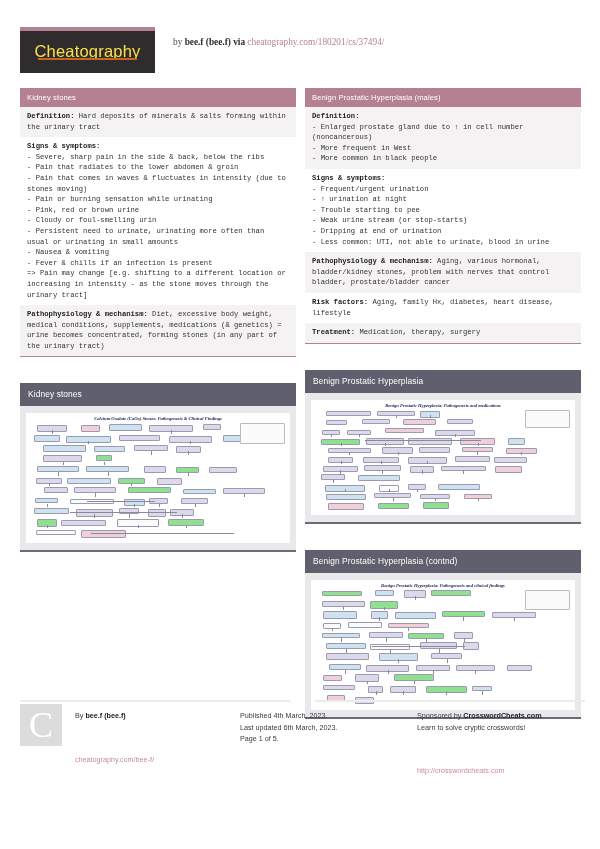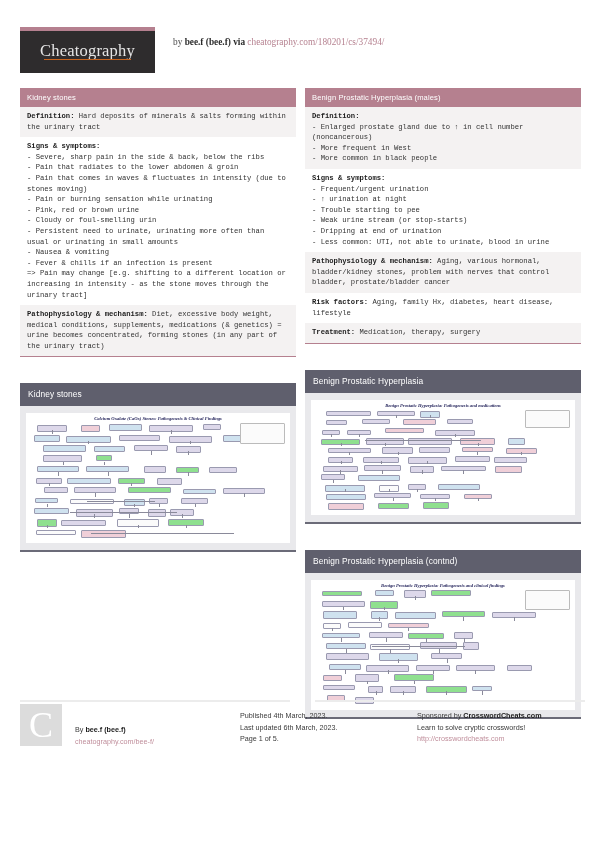--- a/index.html
+++ b/index.html
@@ -15,22 +15,22 @@
 
   
   .header { position:absolute; left:0; top:0; width:600px; height:82px; }
   .logo-wrap { position:absolute; left:20px; top:27px; width:135px; }
   .logo-topbar { height:4px; background:#b5808f; width:135px; }
   .logo-box {
     width:135px; height:42px; background:#2e2c2d;
     display:flex; align-items:center; justify-content:center;
   }
   .logo-text {
-    font-family:Liberation Serif, serif;
-    font-size:16.5px; color:#e5e5e5; letter-spacing:.2px;
+    font-family:Liberation Sans, sans-serif;
+    font-size:16.5px; color:#fde047; letter-spacing:.2px;
     position:relative; padding-bottom:2px;
   }
   .logo-underline {
     position:absolute; left:4px; right:4px; bottom:3px; height:1.5px;
     background:#c8641e;
   }
   .title-wrap { position:absolute; left:173px; top:33px; width:420px; }
   .sheet-title {
     font-family:"Liberation Serif", serif;
     font-size:11.6px; color:#8f4a5a; line-height:15px; white-space:nowrap;
@@ -86,21 +86,21 @@
   .nd.green  { background:#8fe08f; }
   .nd.pink   { background:#f0cfd8; }
   .nd.white  { background:#fbfbfb; }
   .cn { position:absolute; background:#8a8a9a; }
 
   
   .footer { position:absolute; left:20px; top:700px; width:560px; height:60px; }
   .fcol { position:absolute; top:0; }
   .fcol .line { font-size:7.2px; line-height:11.5px; color:#3a3a3a; }
   .fcol .line b { font-weight:bold; color:#1d1d1d; }
-  .fcol .lnk { color:#c08f9c; }
+  .fcol .lnk { color:#c08f9c;margin-top:32px; }
   .frule { position:absolute; top:0; height:1.5px; background:#ececec; }
   .cbadge {
     position:absolute; left:0; top:4px; width:42px; height:42px;
     background:#dcdcdc; color:#ffffff;
     font-family:"Liberation Serif", serif; font-size:36px;
     display:flex; align-items:center; justify-content:center; line-height:1;
   }
 </style>
 </head>
 <body>
@@ -422,21 +422,21 @@
       </div>
     </div>
   </div>
 
 <div class="footer">
   <div class="frule" style="left:0;width:270px;"></div>
   <div class="frule" style="left:295px;width:270px;"></div>
 
   <div class="cbadge">C</div>
 
-  <div class="fcol" style="left:55px; top:24px; width:160px;">
+  <div class="fcol" style="left:55px; top:10px; width:160px;">
     <div class="line">
       <span>By </span><b>bee.f (bee.f)</b>
     </div>
     <div class="line lnk">cheatography.com/bee-f/</div>
   </div>
 
   <div class="fcol" style="left:220px; top:10px; width:160px;">
     <div class="line">Published 4th March, 2023.</div>
     <div class="line">Last updated 6th March, 2023.</div>
     <div class="line">Page 1 of 5.</div>

